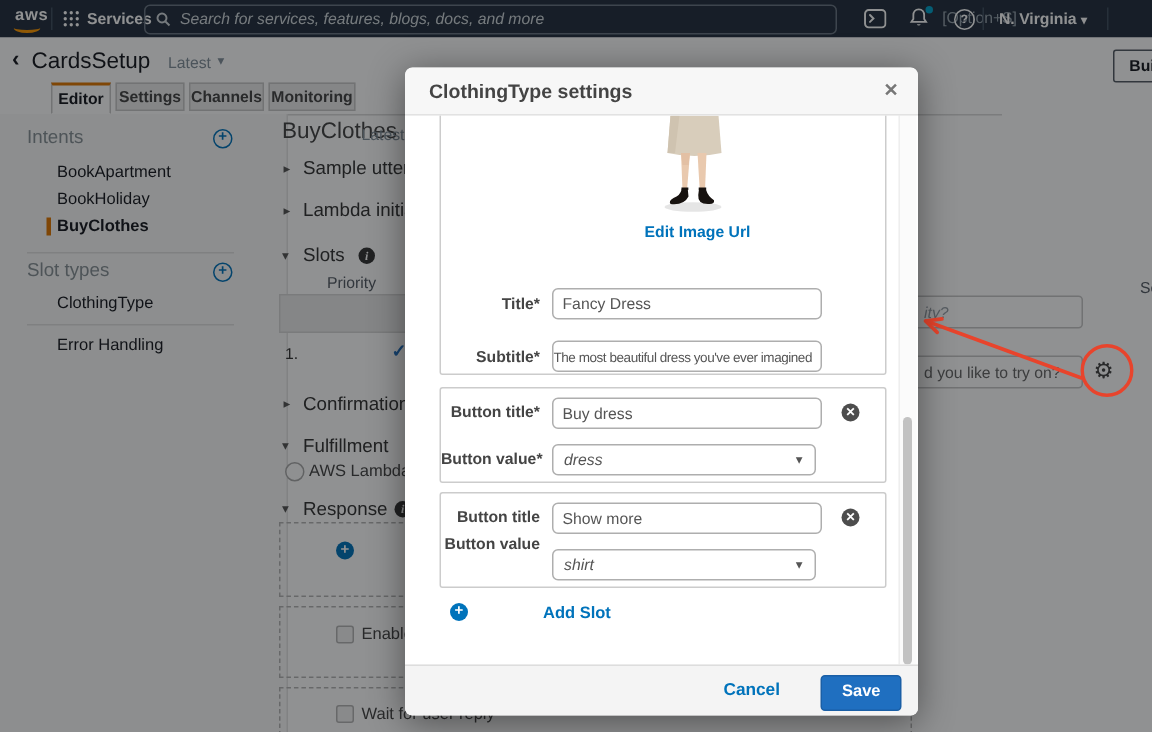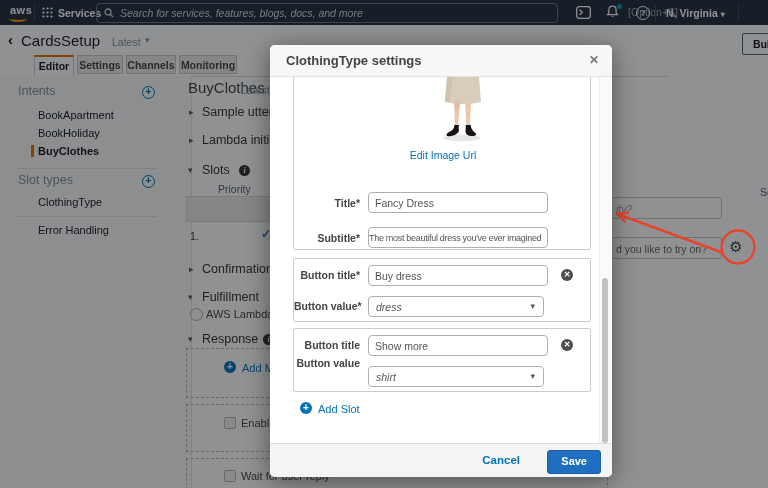--- a/index.html
+++ b/index.html
@@ -52,21 +52,21 @@
   .colhead{position:absolute;font-size:10.5px;color:#545b64;white-space:nowrap;padding-left:28px;}
   .slot-newrow{position:absolute;left:186px;top:196px;width:420px;height:26px;background:#ececec;border:1px solid #d7d7d7;box-sizing:border-box;}
   .rownum{position:absolute;left:190px;top:230px;font-size:10.5px;color:#333;}
   .bluecheck{position:absolute;left:261px;top:227px;color:#1f6fc0;font-size:12px;font-weight:bold;}
   .bg-input{position:absolute;width:157px;height:22px;background:#fff;border:1px solid #c6c6c6;border-radius:3px;box-sizing:border-box;overflow:hidden;}
   .bg-input span{position:absolute;left:50px;top:5px;font-size:10.5px;white-space:nowrap;}
   .radio-o{position:absolute;left:190px;top:308px;width:11px;height:11px;border:1px solid #aaa;border-radius:50%;background:#fdfdfd;}
   .opt-label{position:absolute;font-size:11px;color:#444;white-space:nowrap;}
   .dashbox{position:absolute;left:186px;width:420px;border:1px dashed #b5b5b5;}
   .plus-solid{position:absolute;width:12px;height:12px;border-radius:50%;background:#0073bb;color:#fff;font-size:10px;font-weight:bold;text-align:center;line-height:12px;}
-  .blue-link{color:#0073bb;font-weight:normal;font-size:11px;}
+  .blue-link{color:#0073bb;font-weight:bold;font-size:11px;margin-left:44px;}
   .cb{position:absolute;width:10px;height:10px;border:1px solid #b5b5b5;background:#f2f2f2;border-radius:2px;}
   .gear{position:absolute;left:729px;top:238px;font-size:15px;color:#444;}
 
   
   .overlay{position:absolute;left:0;top:0;width:768px;height:488px;background:rgba(8,10,14,0.45);z-index:5;}
   .anno{position:absolute;left:0;top:0;width:768px;height:488px;z-index:6;pointer-events:none;}
 
   
   .modal{position:absolute;left:270px;top:45px;width:342px;height:432px;background:#fff;border-radius:5px;
          box-shadow:0 4px 24px rgba(0,0,0,.45);z-index:10;overflow:hidden;}

